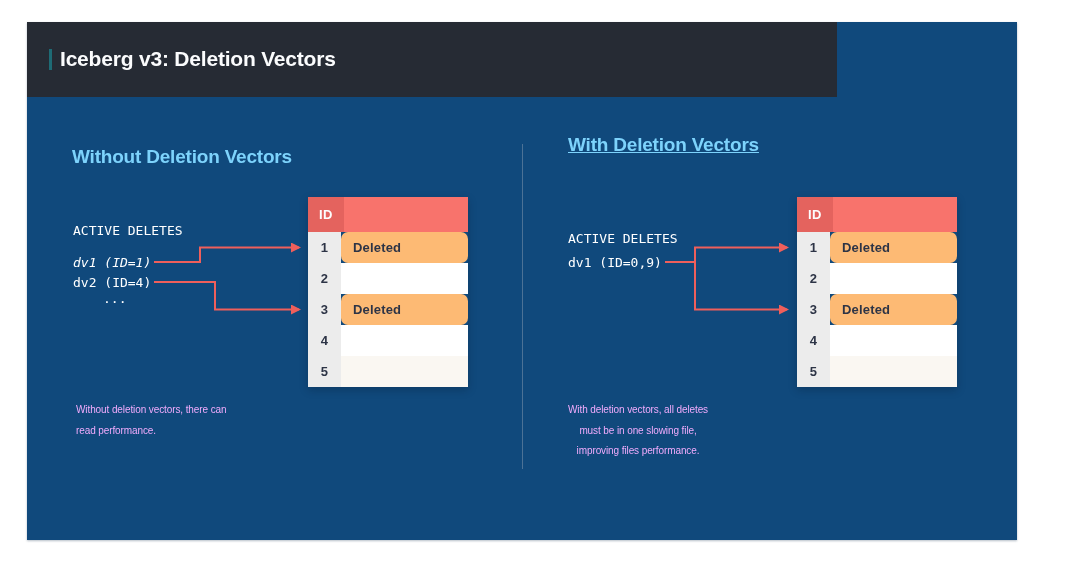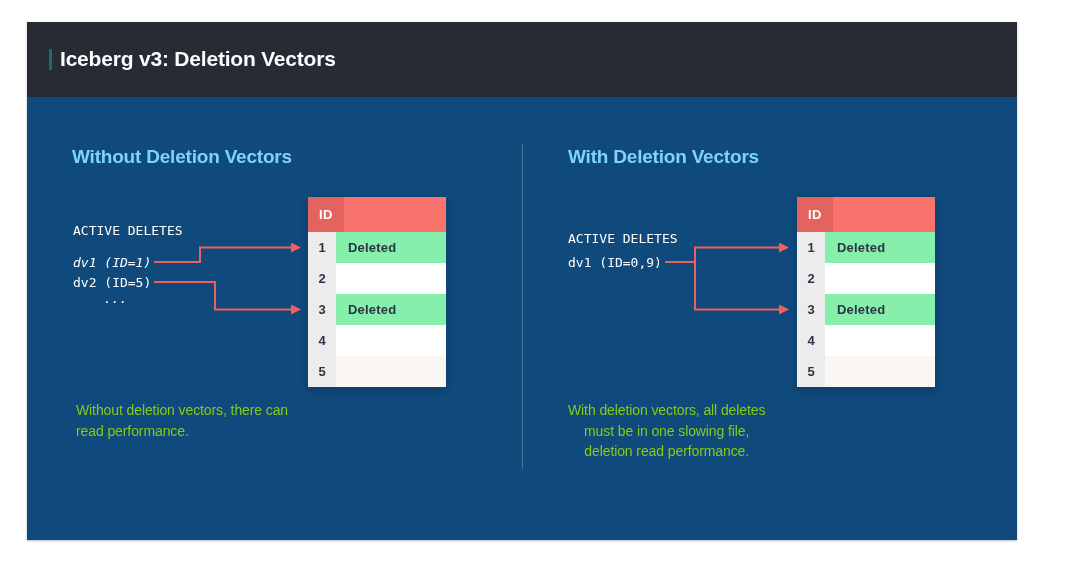--- a/index.html
+++ b/index.html
@@ -3,54 +3,54 @@
 <meta charset="utf-8">
 <style>
   * { margin:0; padding:0; box-sizing:border-box; }
   html,body { width:1065px; height:564px; background:#ffffff;
               font-family:"Liberation Sans", sans-serif; overflow:hidden; }
 
   .slide { position:absolute; left:27px; top:22px; width:990px; height:518px;
            background:#10497C; box-shadow:0 1px 2px rgba(90,110,130,.45); }
 
   
-  .titlebar { position:absolute; left:0; top:0; width:990px; height:75px;
+  .titlebar { position:absolute; left:0; top:0; width:810px; height:75px;
               background:#262B34; }
   .title-accent { position:absolute; left:22px; top:27px; width:3px; height:21px;
                   background:#1E6B75; }
   .slide-title { position:absolute; left:33px; top:25px; color:#FBFCFD;
                  font-size:21px; font-weight:bold; letter-spacing:-0.2px; }
 
   
   .divider { position:absolute; left:495px; top:122px; width:1px; height:325px;
              background:#4C7296; }
 
   .panel-heading { position:absolute; color:#7dd3fc; font-size:19px;
                    font-weight:bold; letter-spacing:-0.2px; }
   .mono { position:absolute; color:#FFFFFF; font-family:"DejaVu Sans Mono", monospace;
           font-size:13px; white-space:pre; }
 
   
-  .dv-table { position:absolute; width:138px; box-shadow:0 3px 8px rgba(0,20,40,.25); }
+  .dv-table { position:absolute; width:160px; box-shadow:0 3px 8px rgba(0,20,40,.25); }
   .t-head { display:flex; height:35px; background:#F8736C; }
   .t-head .id-cell { width:36px; background:#E4635E; color:#FDFDFD; font-size:13px;
                      font-weight:bold; letter-spacing:.5px; display:flex;
                      align-items:center; justify-content:center; }
   .t-row { display:flex; height:31px; }
   .t-row .id-cell { width:36px; background:#ECECEC; color:#2D3446; font-size:13px;
                     font-weight:bold; display:flex; align-items:center;
                     justify-content:center; }
   .t-row .val-cell { width:138px; color:#2D3446; font-size:13px; font-weight:bold;
                      display:flex; align-items:center; padding-left:12px;
                      letter-spacing:.2px; }
-  .t-row.hl .val-cell { background:#86efac; }
+  .t-row.hl .val-cell { background:#fdba74;border-radius:7px; }
   .t-row.plain .val-cell { background:#FFFFFF; }
   .t-row.warm .val-cell { background:#FAF7F2; }
 
-  .caption { position:absolute; color:#84cc16; font-size:14px; line-height:20.5px;
+  .caption { position:absolute; color:#f0abfc; font-size:10px; line-height:20.5px;
              letter-spacing:-0.1px; }
 
   .arrows { position:absolute; left:0; top:0; width:990px; height:518px;
             pointer-events:none; }
 </style>
 </head>
 <body>
 
 <div class="slide">
 
@@ -75,21 +75,21 @@
     <path d="M 638 240 H 668 V 225.5 H 760" fill="none" stroke="#EF5F5B" stroke-width="2" marker-end="url(#arrowhead)"></path>
 
     <path d="M 668 240 V 287.5 H 760" fill="none" stroke="#EF5F5B" stroke-width="2" marker-end="url(#arrowhead)"></path>
   </svg>
 
   <div>
     <div class="panel-heading" style="left:45px; top:124px;">Without Deletion Vectors</div>
 
     <div class="mono" style="left:46px; top:201px;">ACTIVE DELETES</div>
     <div class="mono" style="left:46px; top:233px;font-style:italic;">dv1 (ID=1)</div>
-    <div class="mono" style="left:46px; top:253px;">dv2 (ID=5)</div>
+    <div class="mono" style="left:46px; top:253px;">dv2 (ID=4)</div>
     <div class="mono" style="left:76px; top:269px;">...</div>
 
     <div class="dv-table" style="left:281px; top:175px;">
       <div class="t-head">
         <div class="id-cell">ID</div>
       </div>
       <div class="t-row hl">
         <div class="id-cell">1</div>
         <div class="val-cell">Deleted</div>
       </div>
@@ -111,21 +111,21 @@
       </div>
     </div>
 
     <div class="caption" style="left:49px; top:378px;">
       <div>Without deletion vectors, there can</div>
       <div>read performance.</div>
     </div>
   </div>
 
   <div>
-    <div class="panel-heading" style="left:541px; top:124px;">With Deletion Vectors</div>
+    <div class="panel-heading" style="left:541px; top:112px;text-decoration:underline;">With Deletion Vectors</div>
 
     <div class="mono" style="left:541px; top:209px;">ACTIVE DELETES</div>
     <div class="mono" style="left:541px; top:233px;">dv1 (ID=0,9)</div>
 
     <div class="dv-table" style="left:770px; top:175px;">
       <div class="t-head">
         <div class="id-cell">ID</div>
       </div>
       <div class="t-row hl">
         <div class="id-cell">1</div>
@@ -145,17 +145,17 @@
       </div>
       <div class="t-row warm">
         <div class="id-cell">5</div>
         <div class="val-cell"></div>
       </div>
     </div>
 
     <div class="caption" style="left:541px; top:378px;text-align:center;">
       <div>With deletion vectors, all deletes</div>
       <div>must be in one slowing file,</div>
-      <div>deletion read performance.</div>
+      <div>improving files performance.</div>
     </div>
   </div>
 
 </div>
 
 </body></html>

